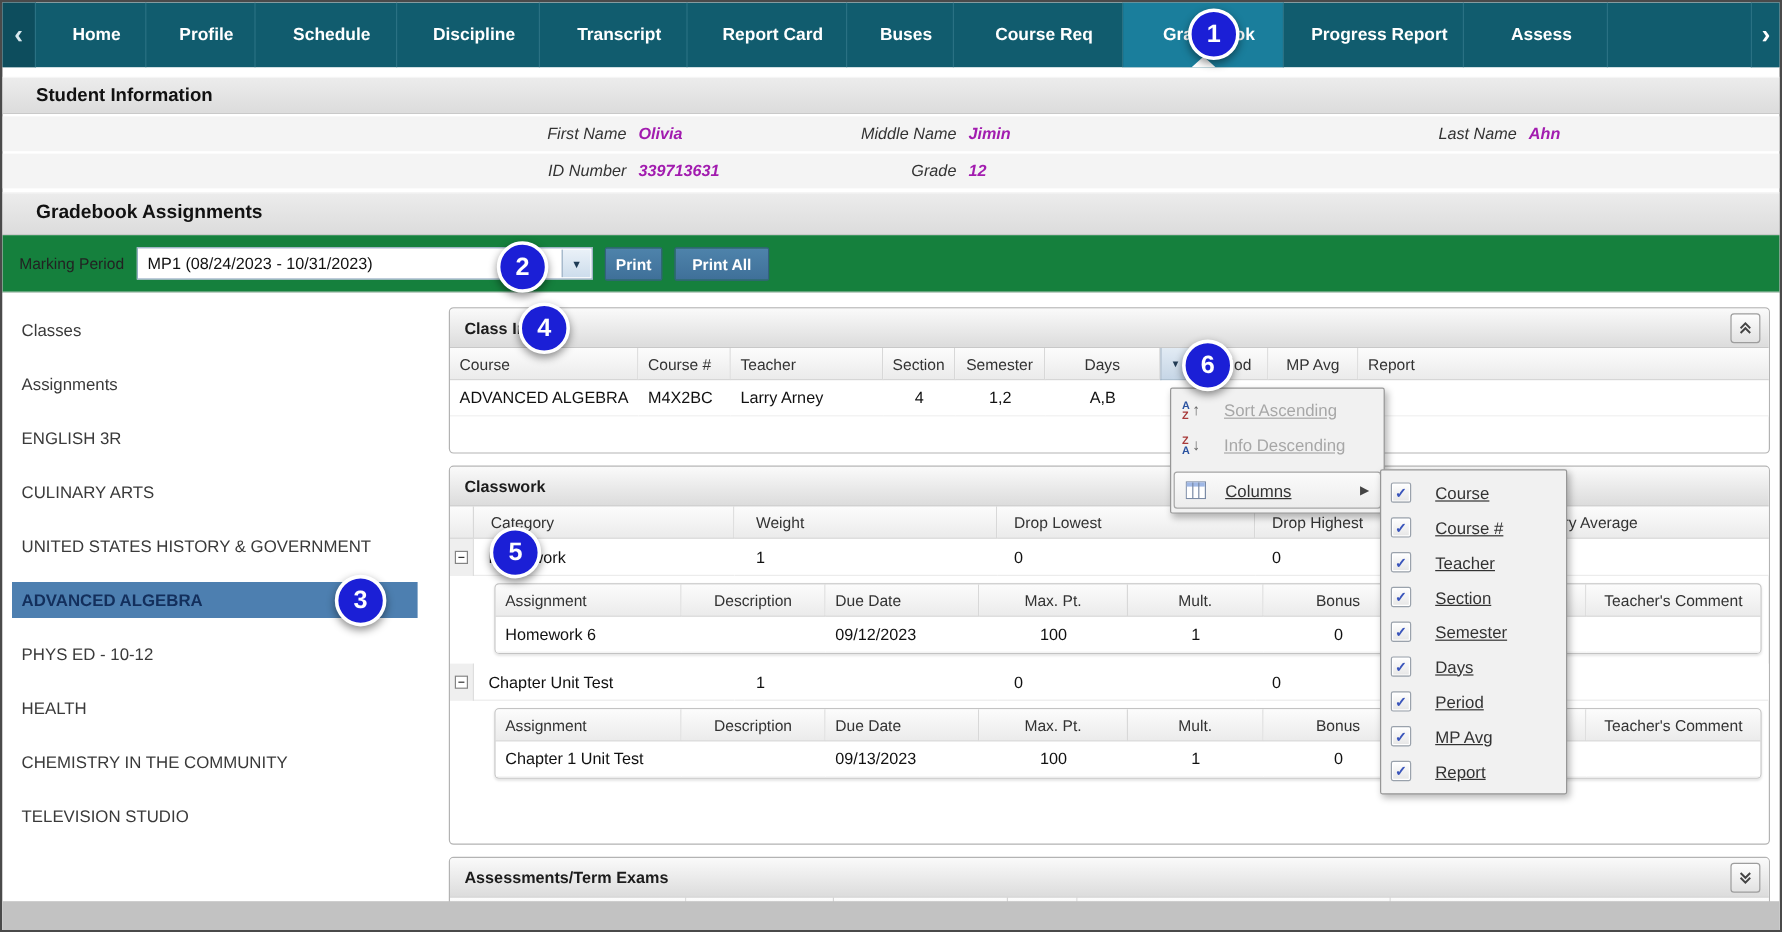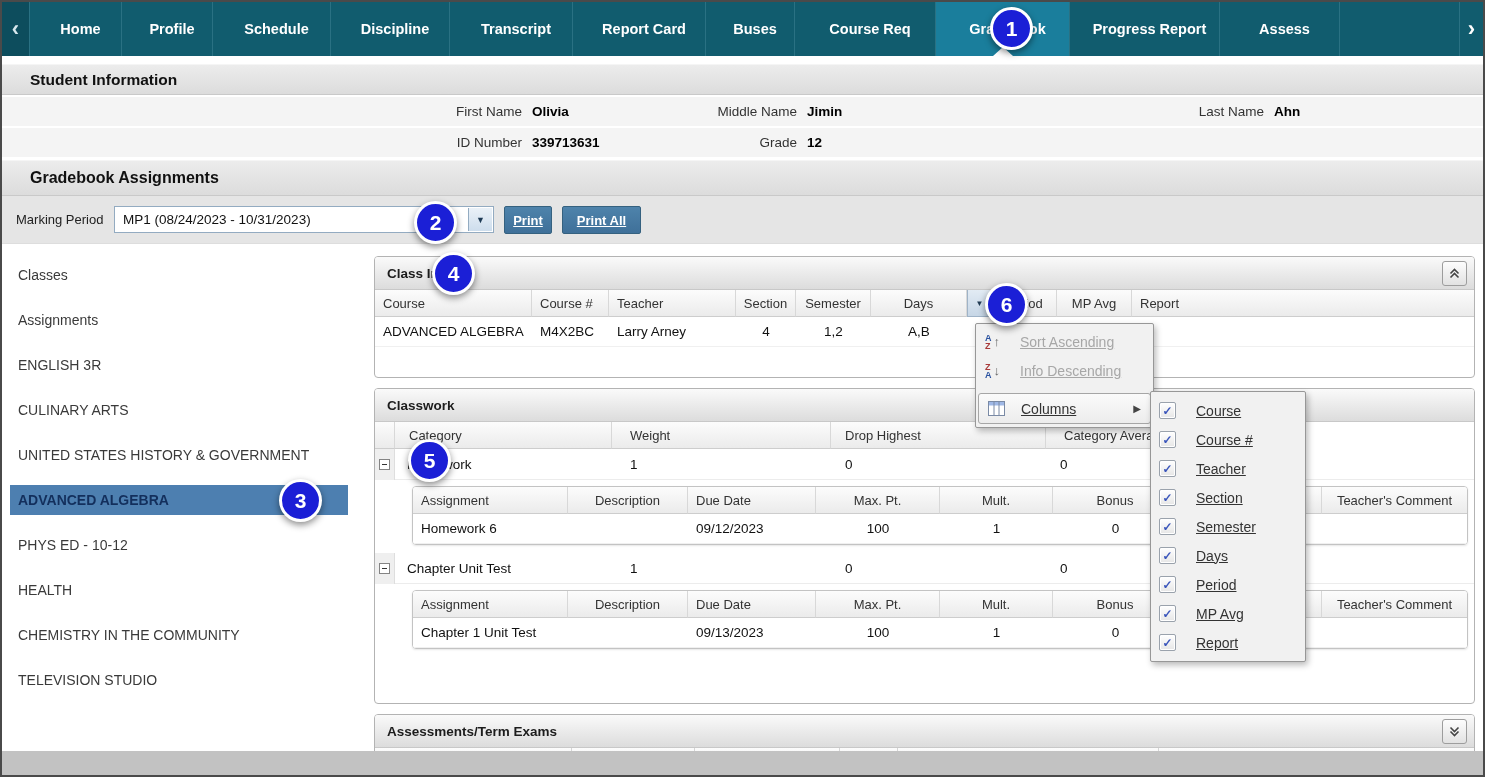--- a/index.html
+++ b/index.html
@@ -9,31 +9,31 @@
   
   .nav { display:flex; height:54px; background:#115c6e; position:relative; }
   .nav-back { flex:none; width:28px; background:#0d4d5d; color:#d8e8ee; display:flex; align-items:center; justify-content:center; font-size:22px; font-weight:bold; border-right:1px solid #2a7183; cursor:pointer; }
   .nav-tab { flex:none; display:flex; align-items:center; justify-content:center; color:#fff; font-weight:bold; font-size:14.5px; border-right:1px solid #2a7183; cursor:pointer; position:relative;padding-left:10px; }
   .nav-tab.active { background:#1a7e9c; }
   .nav-tab.active::after { content:""; position:absolute; bottom:0; left:50%; margin-left:-10px; width:0; height:0; border-left:10px solid transparent; border-right:10px solid transparent; border-bottom:9px solid #fff; }
   .nav-fwd { position:absolute; right:0; top:0; width:24px; height:54px; background:#115c6e; border-left:1px solid #2a7183; color:#fff; display:flex; align-items:center; justify-content:center; font-size:22px; font-weight:bold; cursor:pointer; z-index:5; }
 
   
   .sec-title { height:31px; background:linear-gradient(#ececec,#dcdcdc); border-top:1px solid #f5f5f5; border-bottom:1px solid #c9c9c9; display:flex; align-items:center; padding-left:28px; font-size:15.5px; font-weight:bold; color:#111; margin-top:8px; }
-  .info-row { position:relative; height:29px; background:#f4f4f4; margin-top:2px; font-size:13.5px; color:#222; }
+  .info-row { position:relative; height:29px; background:#f4f4f4; margin-top:2px; font-size:13.5px; color:#222;font-style:italic; }
   .info-label { position:absolute; top:7px; text-align:right; color:#333; }
-  .info-value { position:absolute; top:7px; font-weight:bold; color:#000000; }
+  .info-value { position:absolute; top:7px; font-weight:bold; color:#a21caf; }
   .gb-title { height:36px; background:linear-gradient(#ececec,#dcdcdc); border-top:1px solid #f5f5f5; border-bottom:1px solid #c9c9c9; display:flex; align-items:center; padding-left:28px; font-size:16px; font-weight:bold; color:#111; margin-top:3px; }
 
   
-  .toolbar { height:48px; background:#e5e5e5; border-bottom:1px solid #dddddd; position:relative; font-size:13px; color:#222;padding-left:13px; }
+  .toolbar { height:48px; background:#15803d; border-bottom:1px solid #dddddd; position:relative; font-size:13px; color:#222;padding-left:13px; }
   .mp-label { position:absolute; left:14px; top:16px; }
   .mp-select { position:absolute; left:112px; top:10px; width:380px; height:27px; background:#fff; border:1px solid #93abc1; display:flex; align-items:center; padding-left:8px; font-size:13.5px; color:#111; cursor:pointer; }
   .mp-arrow { position:absolute; right:1px; top:1px; bottom:1px; width:24px; background:linear-gradient(#eaf1f8,#cdddec); border-left:1px solid #93abc1; display:flex; align-items:center; justify-content:center; font-size:9px; color:#1d3a54; }
-  .tb-btn { position:absolute; top:10px; height:28px; background:linear-gradient(#4e83ab,#3f7099); border:1px solid #35617f; border-radius:2px; color:#fff; font-weight:bold; font-size:13px; display:flex; align-items:center; justify-content:center; cursor:pointer;text-decoration:underline; }
+  .tb-btn { position:absolute; top:10px; height:28px; background:linear-gradient(#4e83ab,#3f7099); border:1px solid #35617f; border-radius:2px; color:#fff; font-weight:bold; font-size:13px; display:flex; align-items:center; justify-content:center; cursor:pointer; }
 
   
   .content { display:flex; background:#fff; }
   .sidebar { flex:none; width:372px; padding-top:16px; }
   .side-item { height:30px; width:338px; margin:0 0 15px 8px; display:flex; align-items:center; padding-left:8px; font-size:14px; color:#3a3a3a; cursor:pointer; }
   .side-item.selected { background:#4d7fb0; color:#132f5c; font-weight:bold; }
   .main { flex:1; padding:12px 8px 0 0; }
 
   .panel { border:1px solid #b3b3b3; border-radius:4px; background:#fff; overflow:hidden; margin-bottom:10px; }
   .panel-hdr { height:33px; background:linear-gradient(#fafafa,#dcdcdc); border-bottom:1px solid #c8c8c8; display:flex; align-items:center; padding-left:12px; font-weight:bold; font-size:13.5px; color:#1c1c1c; position:relative; }
@@ -186,20 +186,21 @@
       </div>
 
       <div class="panel">
         <div class="panel-hdr">
           <span>Classwork</span>
         </div>
         <div class="cw-grid">
           <div class="hcell" style="padding:0"></div>
           <div class="hcell" style="padding-left:14px">Category</div>
           <div class="hcell" style="padding-left:18px">Weight</div>
+          <div class="hcell" style="padding-left:14px">Drop Lowest</div>
           <div class="hcell" style="padding-left:14px">Drop Highest</div>
           <div class="hcell noR" style="padding-left:18px">Category Average</div>
         </div>
 
         <div class="cw-grid">
           <div class="gutter">
               <span class="collapse-box"></span>
             </div>
           <div class="cat-cell" style="padding-left:12px">Homework</div>
           <div class="cat-cell" style="padding-left:18px">1</div>

